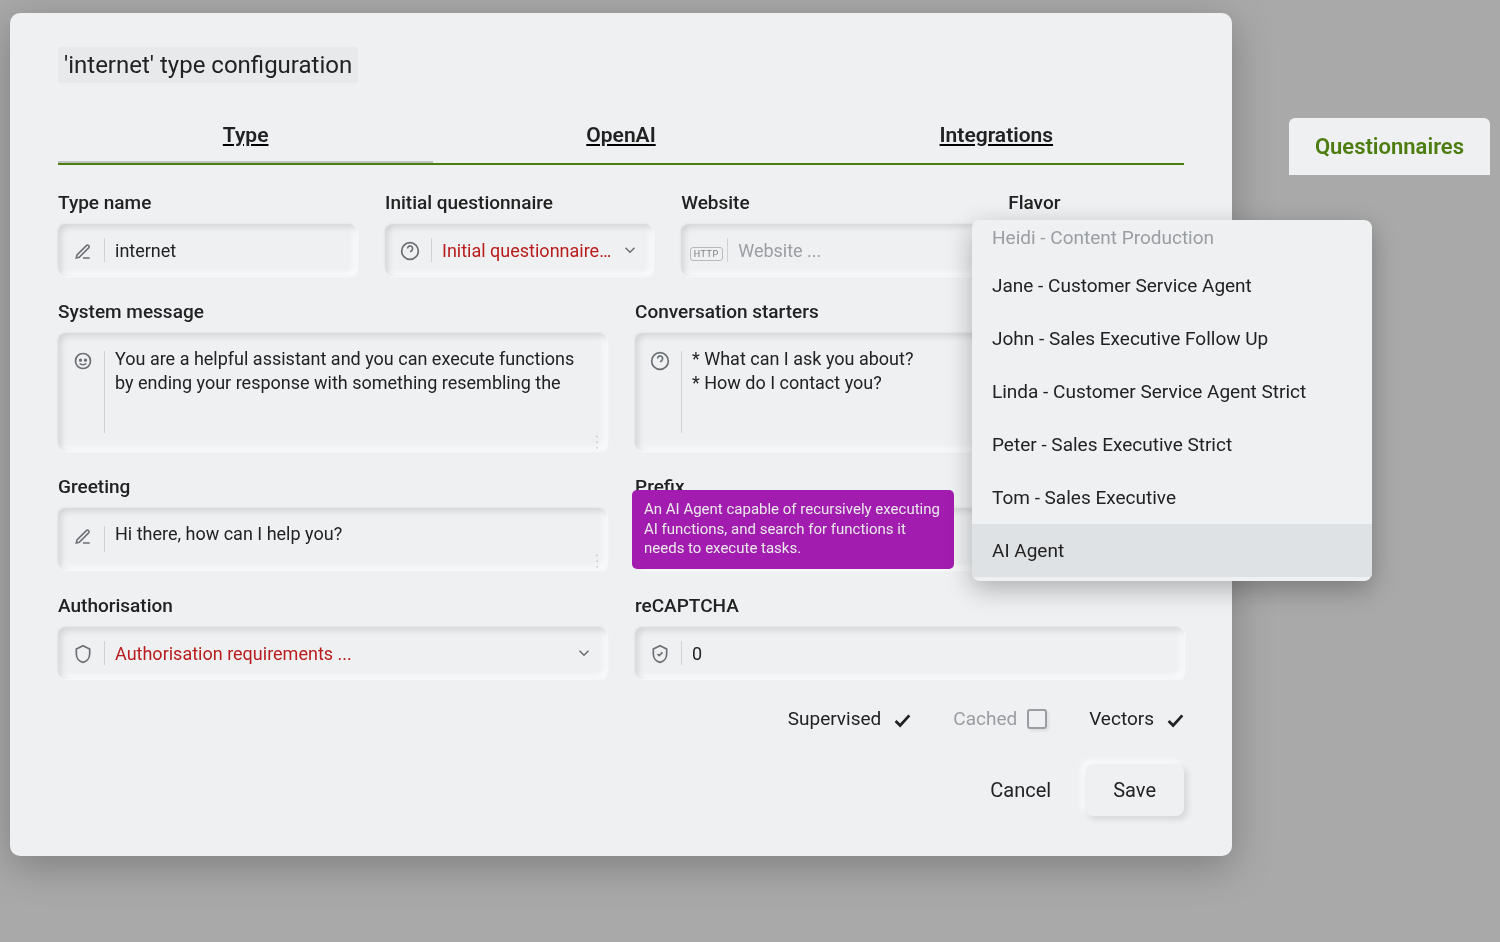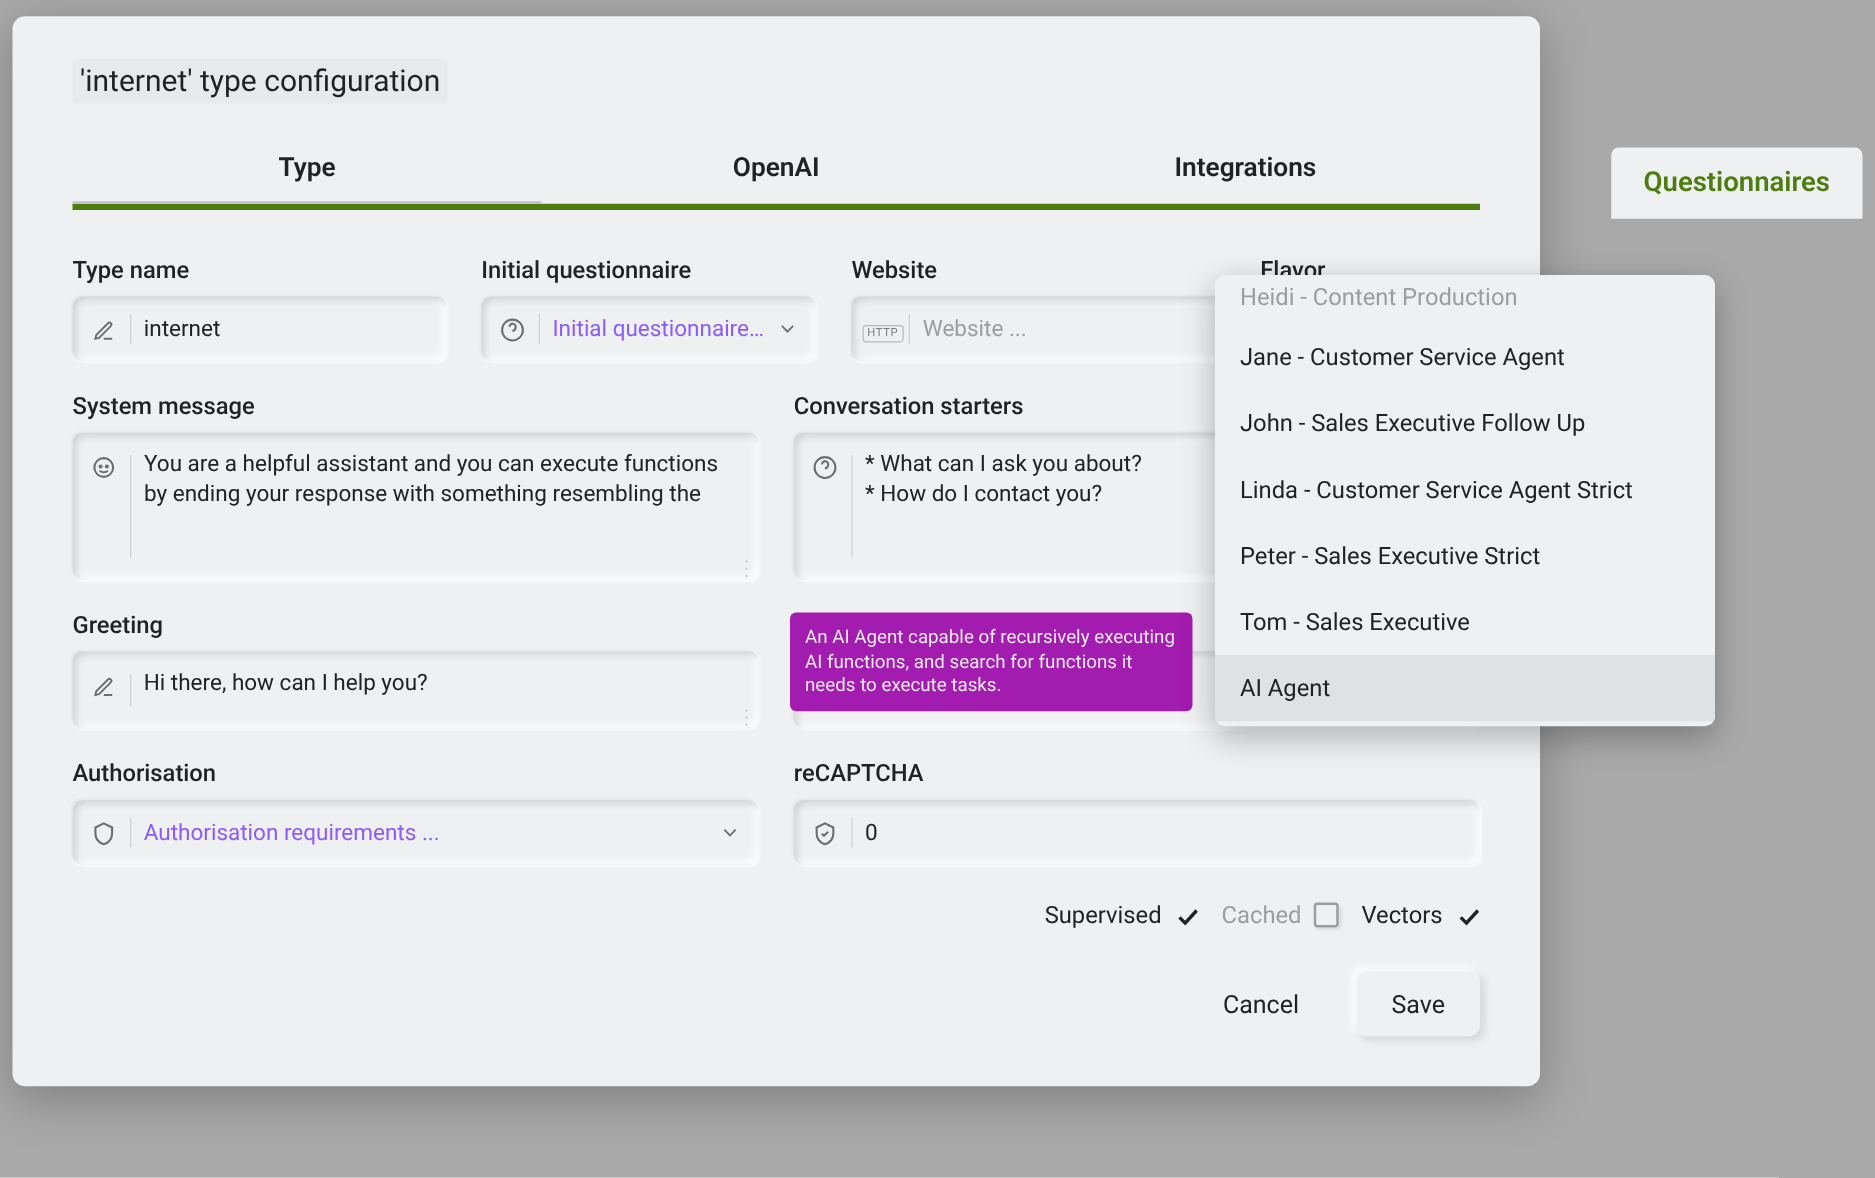--- a/index.html
+++ b/index.html
@@ -36,22 +36,23 @@
     font-weight: 400;
     color: #222;
     margin-bottom: 26px;
     display: inline-block;
     background: #e7e9eb;
     padding: 4px 6px;
     border-radius: 4px;
   }
   .tabs {
     display: flex;
-    border-bottom: 5px solid #4d7c0f;
-    margin-bottom: 36px;
+    border-bottom: 2px solid #4d7c0f;
+    margin-bottom: 26px;
+    text-decoration: underline;
   }
   .tab {
     flex: 1;
     text-align: center;
     padding: 14px 0;
     font-size: 21px;
     font-weight: 600;
     color: #222;
     cursor: pointer;
   }
@@ -100,43 +101,43 @@
     width: 1px; height: 24px; background: #cfd1d4; flex-shrink:0;
   }
   .sep-ta {
     width: 1px; align-self: stretch; background: #cfd1d4; flex-shrink:0; margin-top:4px; margin-bottom:4px;
   }
   .inp {
     border: none; background: transparent; outline: none; flex:1;
     font-size: 18px; color:#222;
   }
   .inp::placeholder { color:#9a9da1; }
-  .sel-text { flex:1; font-size:18px; color:#8b5cf6; white-space:nowrap; overflow:hidden; text-overflow:ellipsis;}
+  .sel-text { flex:1; font-size:18px; color:#b91c1c; white-space:nowrap; overflow:hidden; text-overflow:ellipsis;}
   .chev { color:#6b6e72; }
   .ta {
     border:none; background:transparent; outline:none; flex:1;
     font-size:18px; color:#222; line-height:1.35; resize:none;
     font-family: inherit;
   }
   .ta::placeholder { color:#9a9da1; }
   .resize-handle{
     position:absolute; right:4px; bottom:2px; color:#b9bdc1; font-size:12px; pointer-events:none;
     transform: rotate(-45deg);
   }
   .http-badge{
     font-size:9px; letter-spacing:.5px; color:#7a7d81; border:1px solid #b7babd; padding:1px 3px; border-radius:3px;
   }
   .opts-row {
-    display:flex; justify-content:flex-end; gap:18px; margin-top:28px; align-items:center;
+    display:flex; justify-content:flex-end; gap:42px; margin-top:28px; align-items:center;
   }
   .opt { display:flex; align-items:center; gap:10px; font-size:19px; color:#222;}
   .opt.disabled { color:#9a9da1; }
   .check { width:20px; height:20px; color:#222;}
   .checkbox { width:20px; height:20px; border:2px solid #9a9da1; border-radius:3px; box-shadow:2px 2px 3px rgba(0,0,0,.08);}
-  .btn-row { display:flex; justify-content:flex-end; gap:28px; margin-top:34px; align-items:center;}
+  .btn-row { display:flex; justify-content:flex-end; gap:16px; margin-top:34px; align-items:center;}
   .btn-cancel { font-size:20px; color:#222; background:none; border:none; cursor:pointer; padding:12px 18px;}
   .btn-save {
     font-size:20px; color:#222; border:none; cursor:pointer; padding:14px 28px; border-radius:8px;
     background:#eef0f2;
     box-shadow: 3px 3px 7px rgba(0,0,0,.12), -3px -3px 7px rgba(255,255,255,.9);
     text-align: right;
   }
   .dropdown {
     position:absolute;
     left:972px; top:220px;

